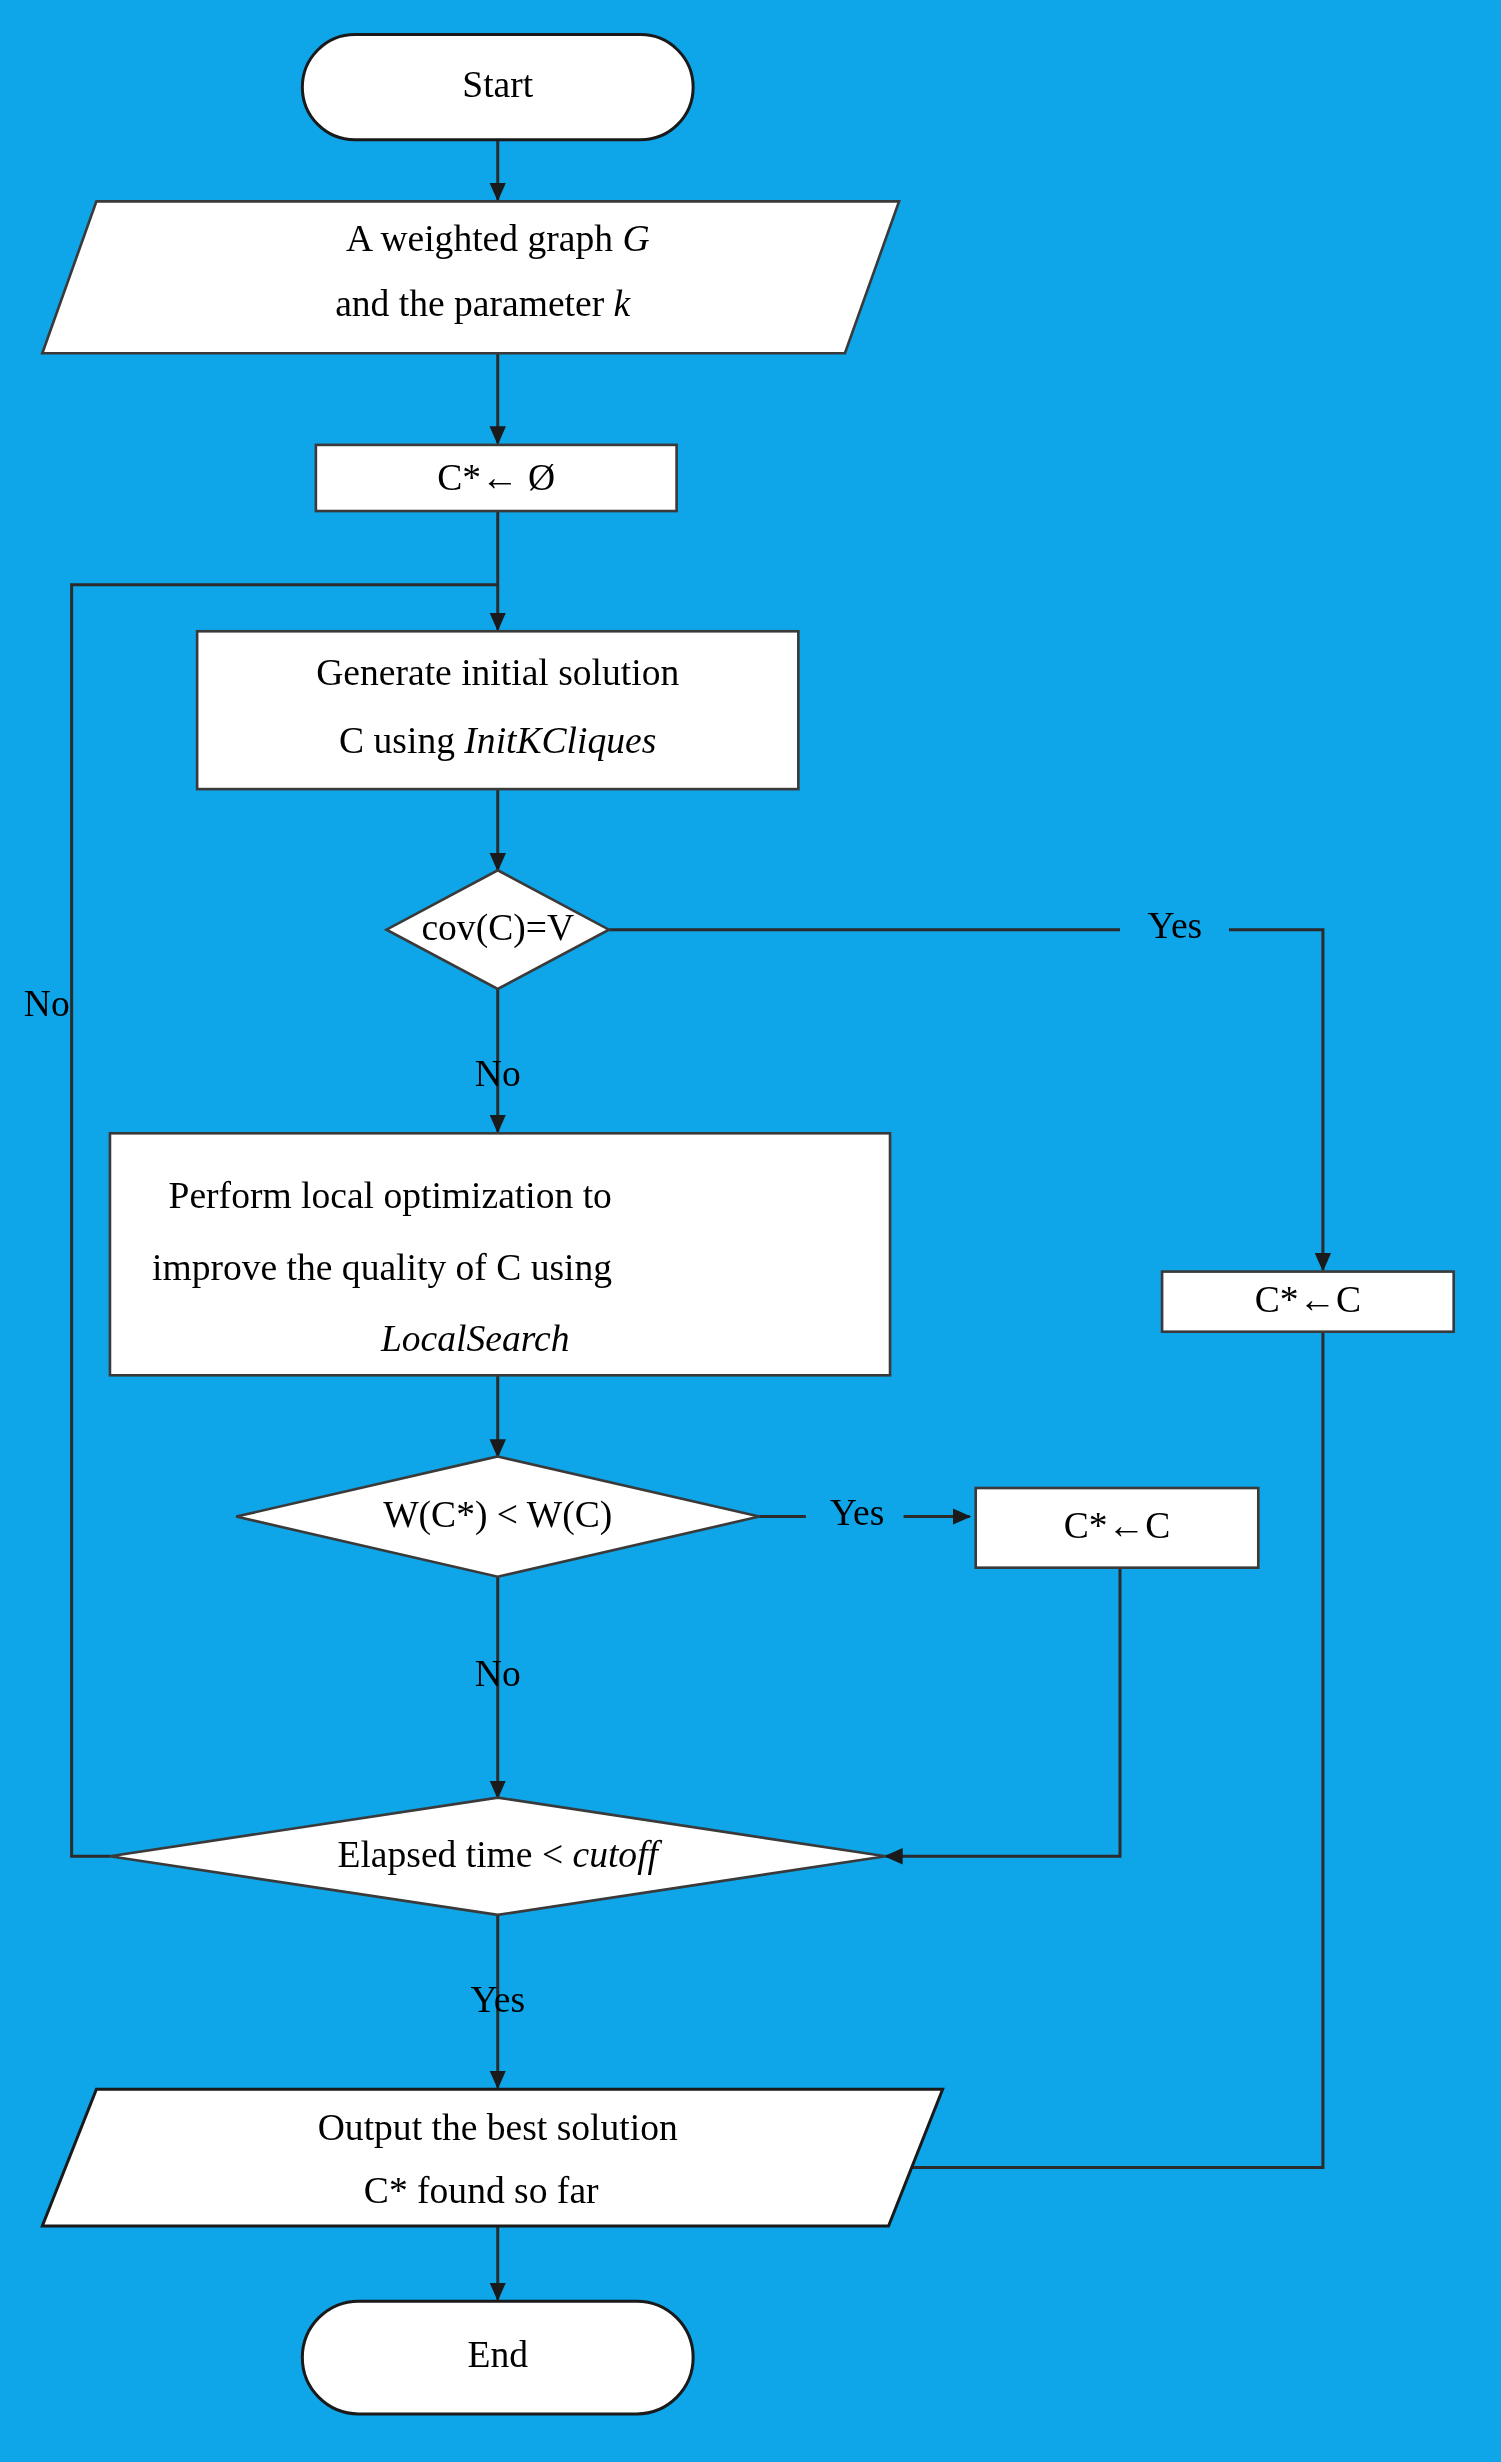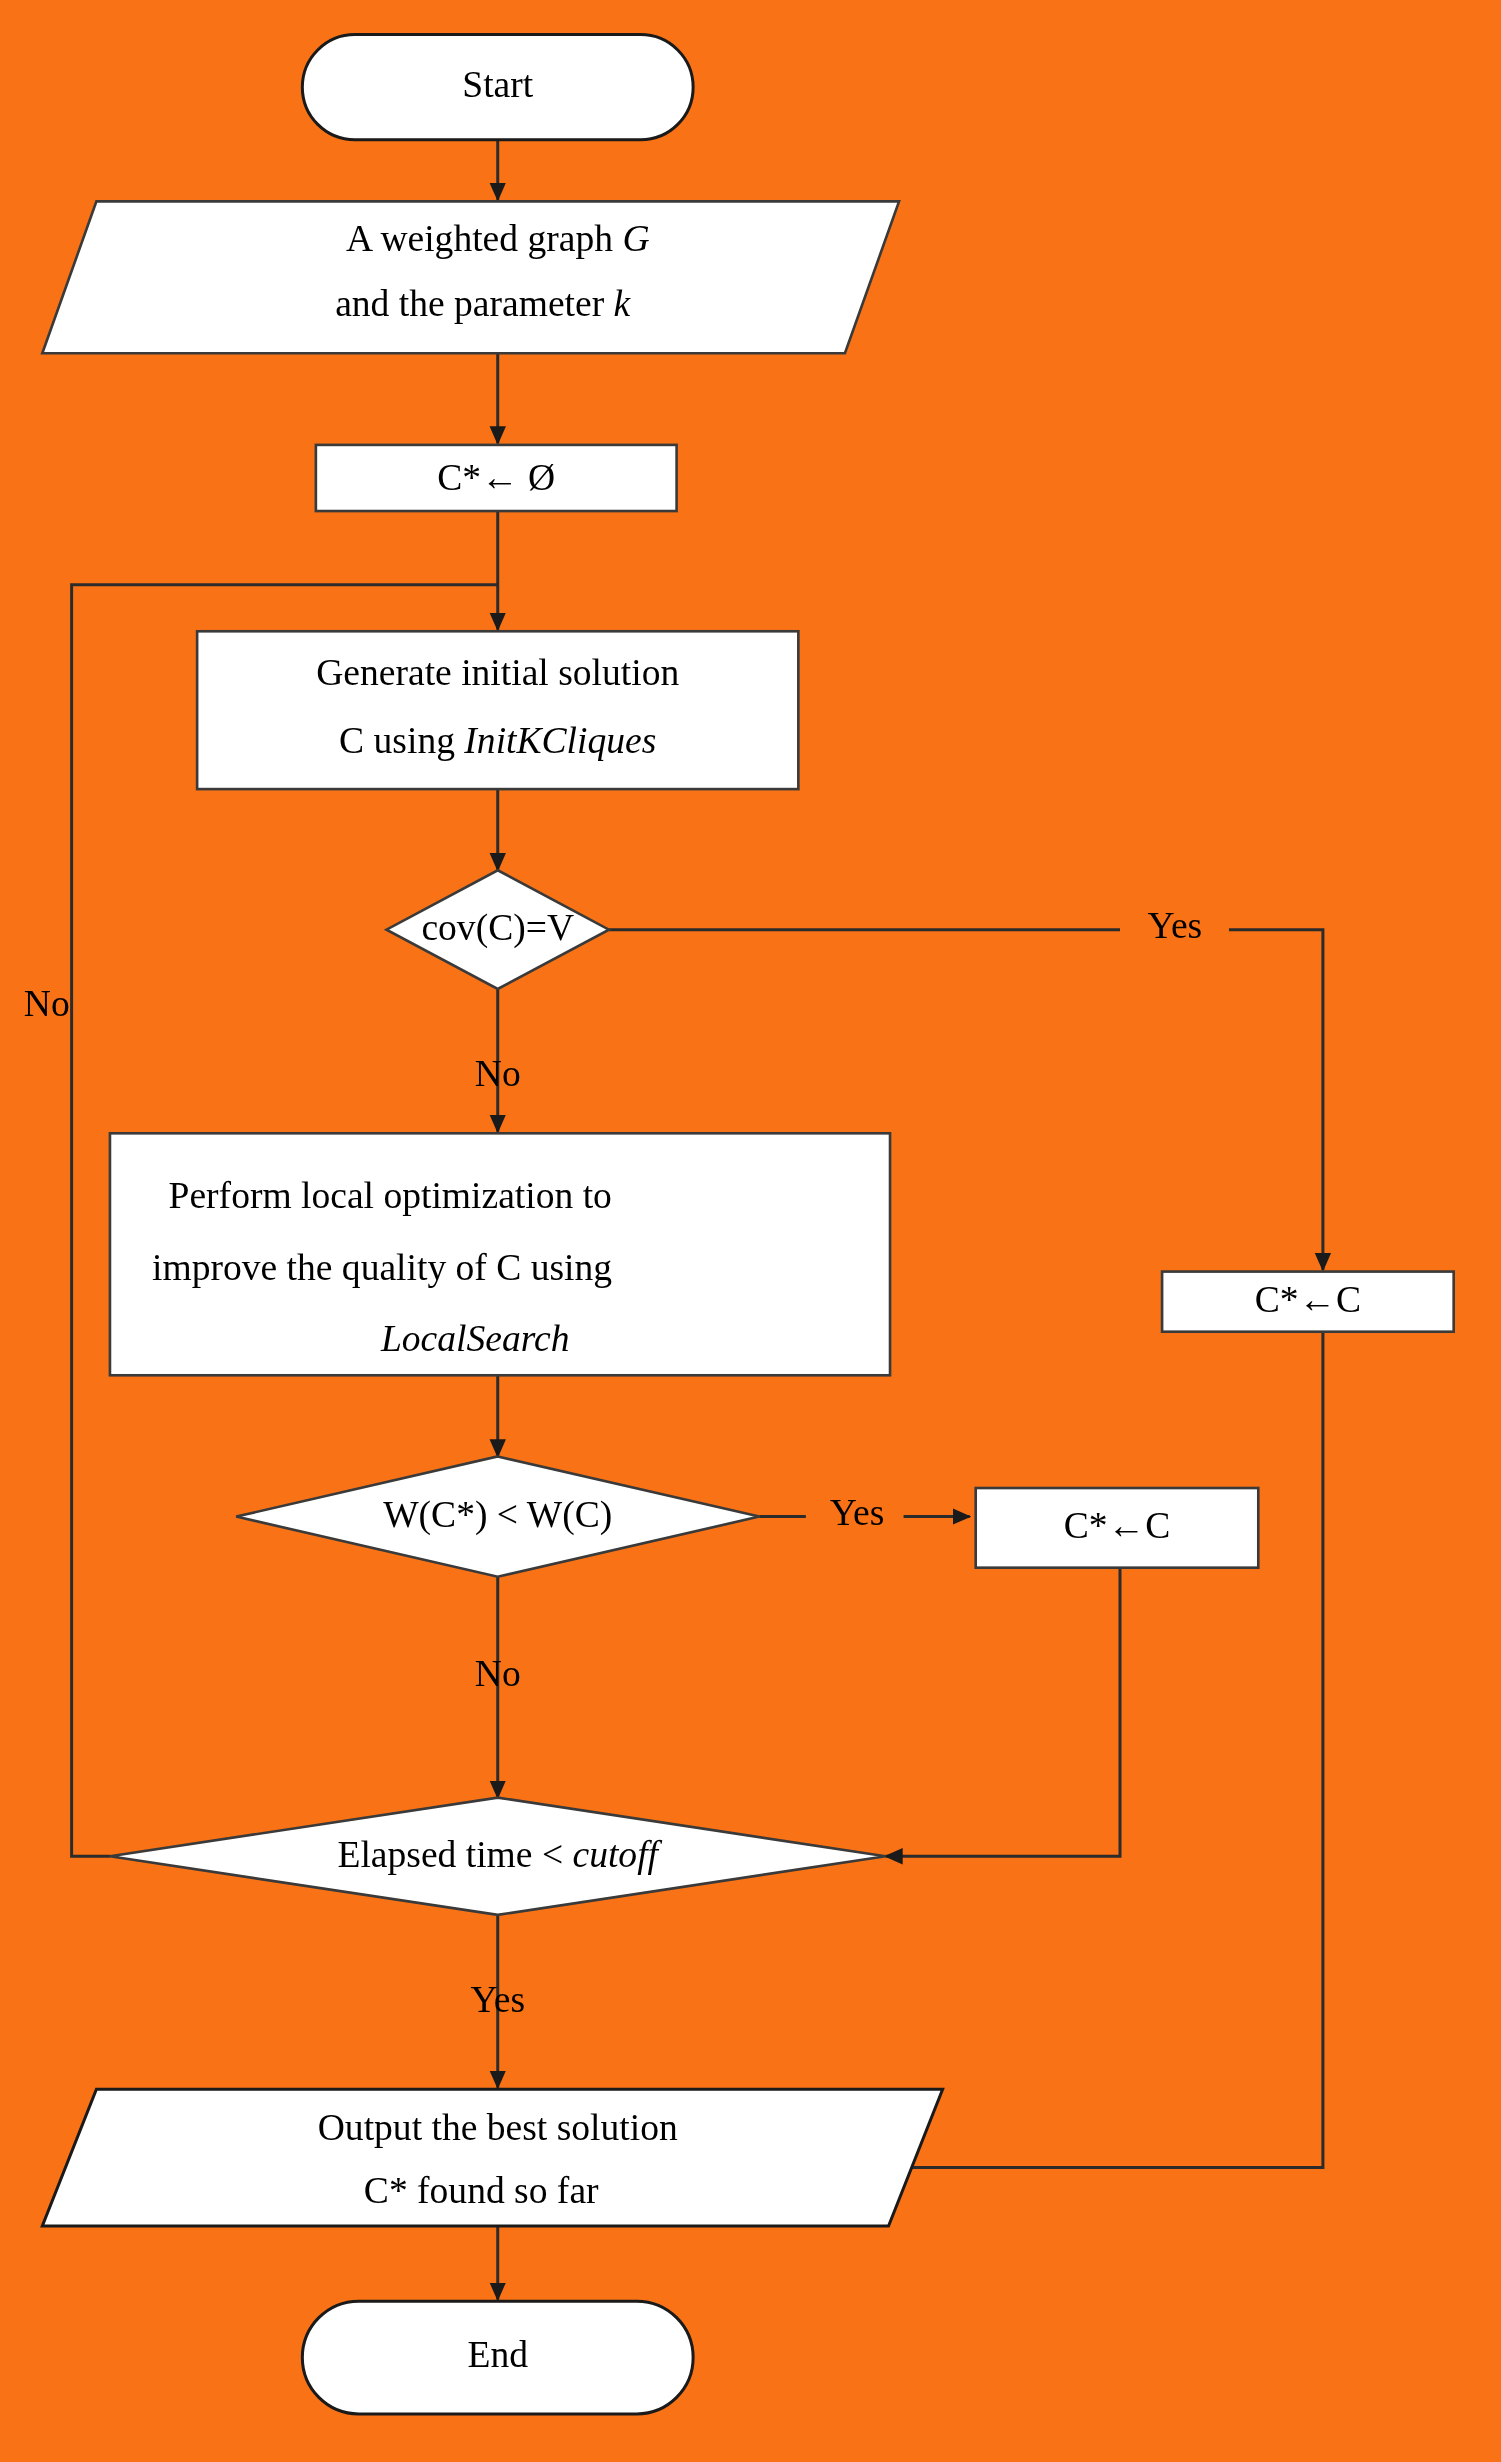--- a/index.html
+++ b/index.html
@@ -10,21 +10,21 @@
   body {
     width: 1502px;
     height: 2462px;
     font-family: "Liberation Serif", "DejaVu Serif", serif;
     overflow: hidden;
   }
   #flow-root {
     position: relative;
     width: 1502px;
     height: 2462px;
-    background: #f97316;
+    background: #0ea5e9;
   }
   svg#flow-svg {
     position: absolute;
     top: 0;
     left: 0;
     width: 1502px;
     height: 2462px;
     display: block;
   }
   .shape-stroke { stroke: #1a1a1a; stroke-width: 4; fill: #ffffff; }

